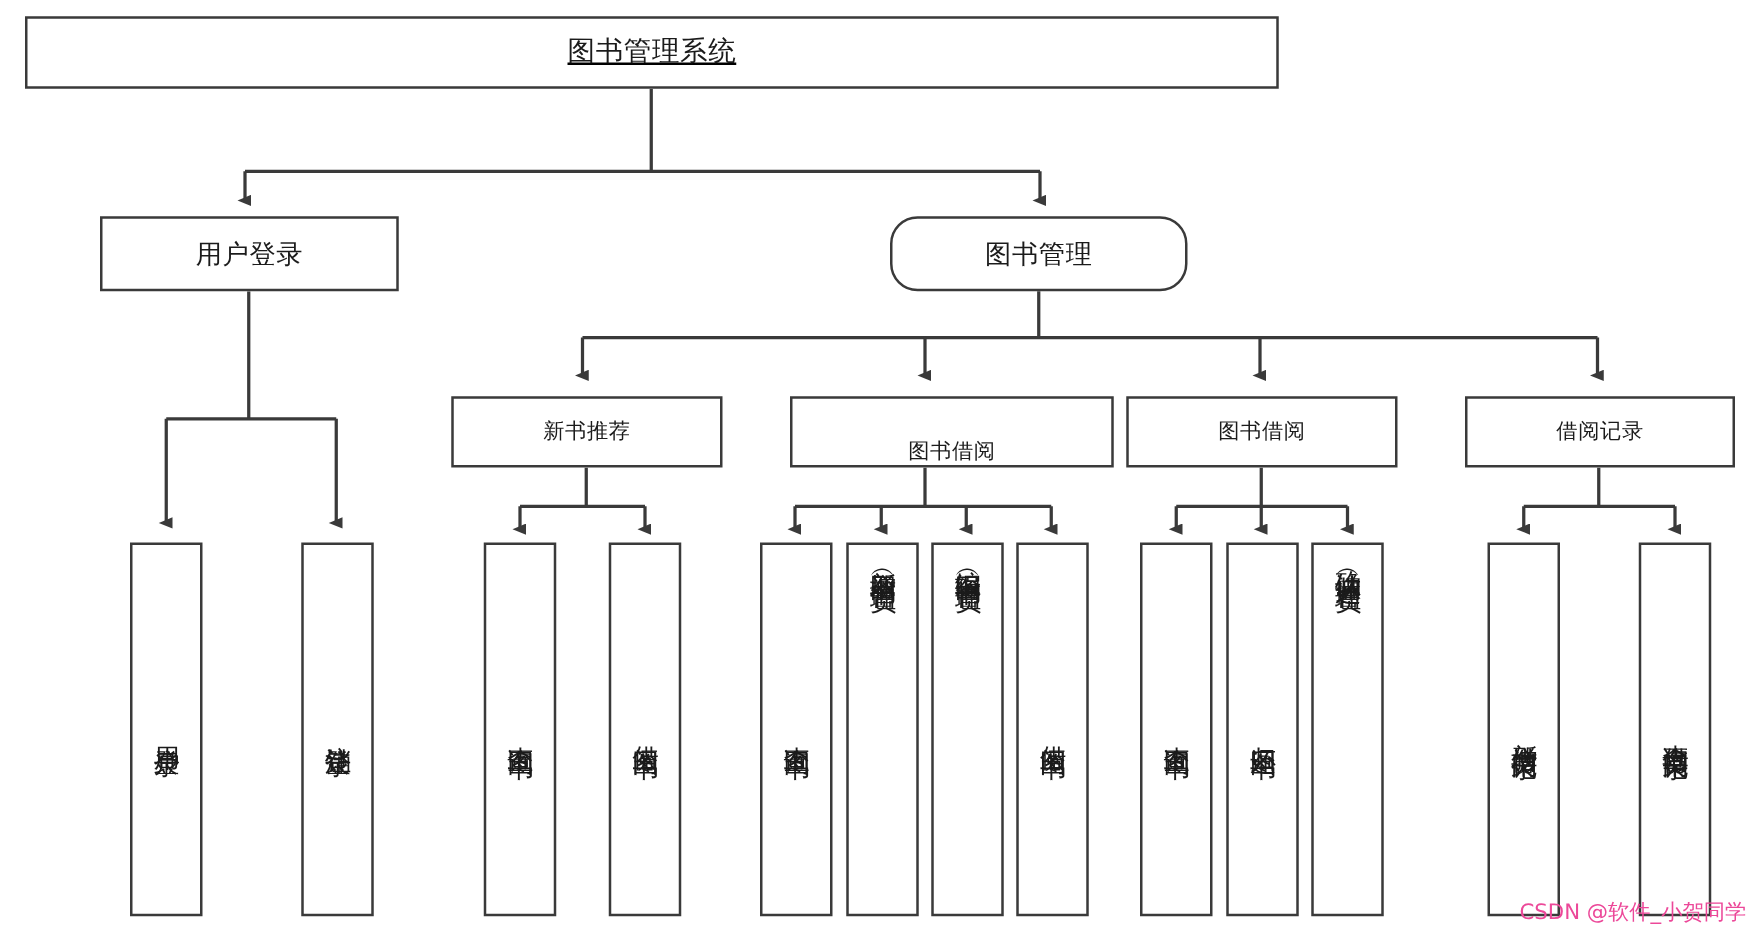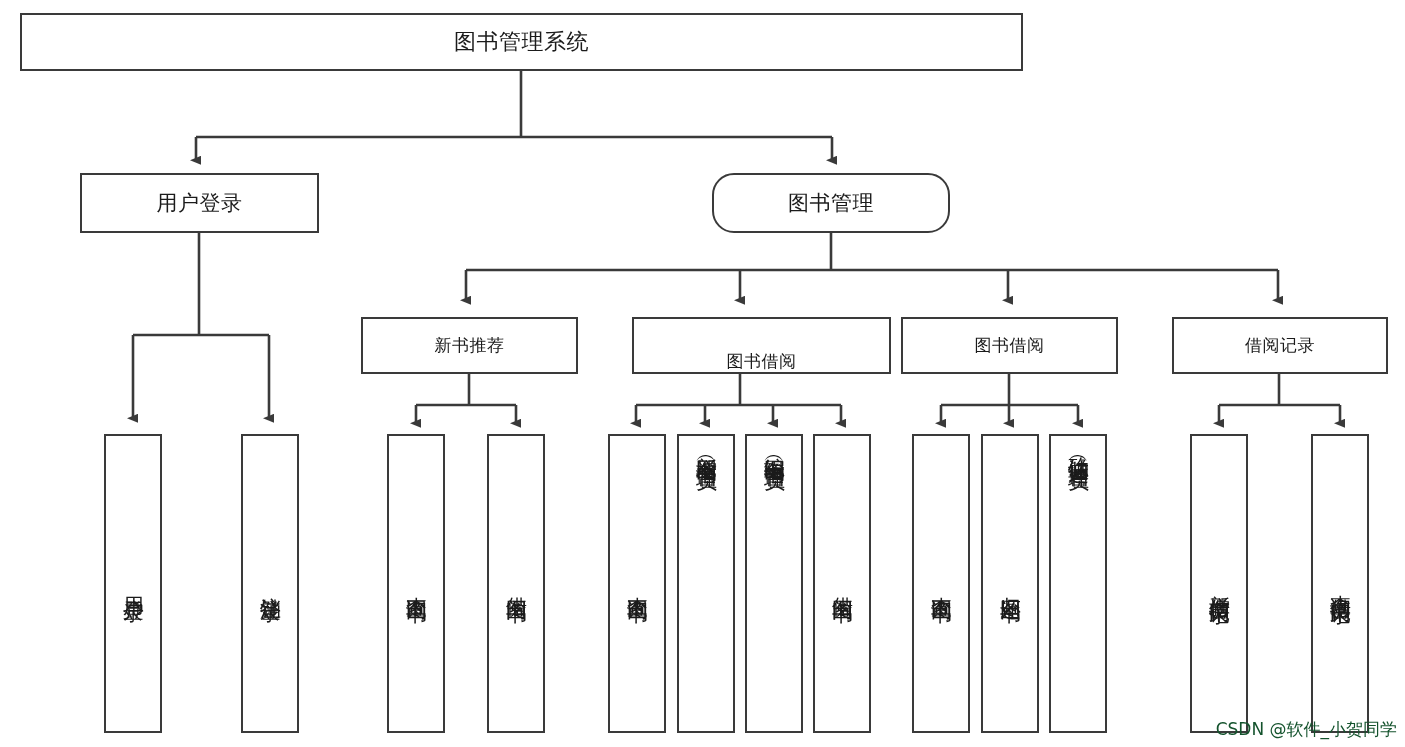--- a/index.html
+++ b/index.html
@@ -68,21 +68,21 @@
     font-family: "DejaVu Sans", "Liberation Sans", sans-serif;
     font-size: 21px;
     line-height: 1.28;
     letter-spacing: 2px;
     user-select: none;
   }
   .watermark {
     position: absolute;
     right: 8px;
     bottom: 6px;
-    color: #14532d;
+    color: #ec4899;
     font-size: 17px;
     font-family: "DejaVu Sans", "Liberation Sans", sans-serif;
     white-space: nowrap;
     user-select: none;
   }
 </style>
 </head>
 <body>
 
 <div id="diagram-root">
@@ -130,21 +130,21 @@
       <path d="M1009,405 L1009,423" marker-end="url(#arrow)"></path>
       <path d="M1078,405 L1078,423" marker-end="url(#arrow)"></path>
 
       <path d="M1279,374 L1279,405"></path>
       <path d="M1219,405 L1340,405"></path>
       <path d="M1219,405 L1219,423" marker-end="url(#arrow)"></path>
       <path d="M1340,405 L1340,423" marker-end="url(#arrow)"></path>
     </g>
   </svg>
 
-  <div class="node-box root" style="left:20px; top:13px; width:1003px; height:58px;">
+  <div class="node-box root" style="left:20px; top:13px; width:1003px; height:58px;text-decoration:underline;">
     <span class="node-label">图书管理系统</span>
   </div>
 
   <div class="node-box level2" style="left:80px; top:173px; width:239px; height:60px;">
     <span class="node-label">用户登录</span>
   </div>
   <div class="node-box level2" style="left:712px; top:173px; width:238px; height:60px;border-radius:22px;">
     <span class="node-label">图书管理</span>
   </div>
 

